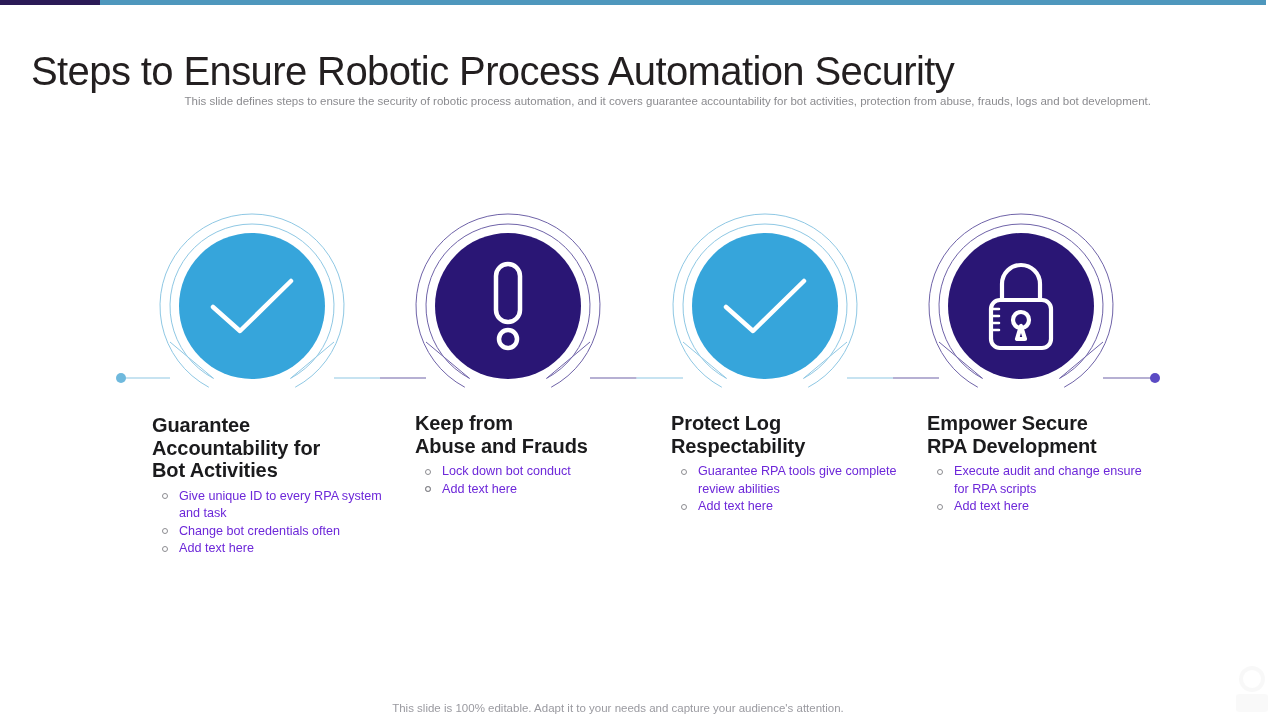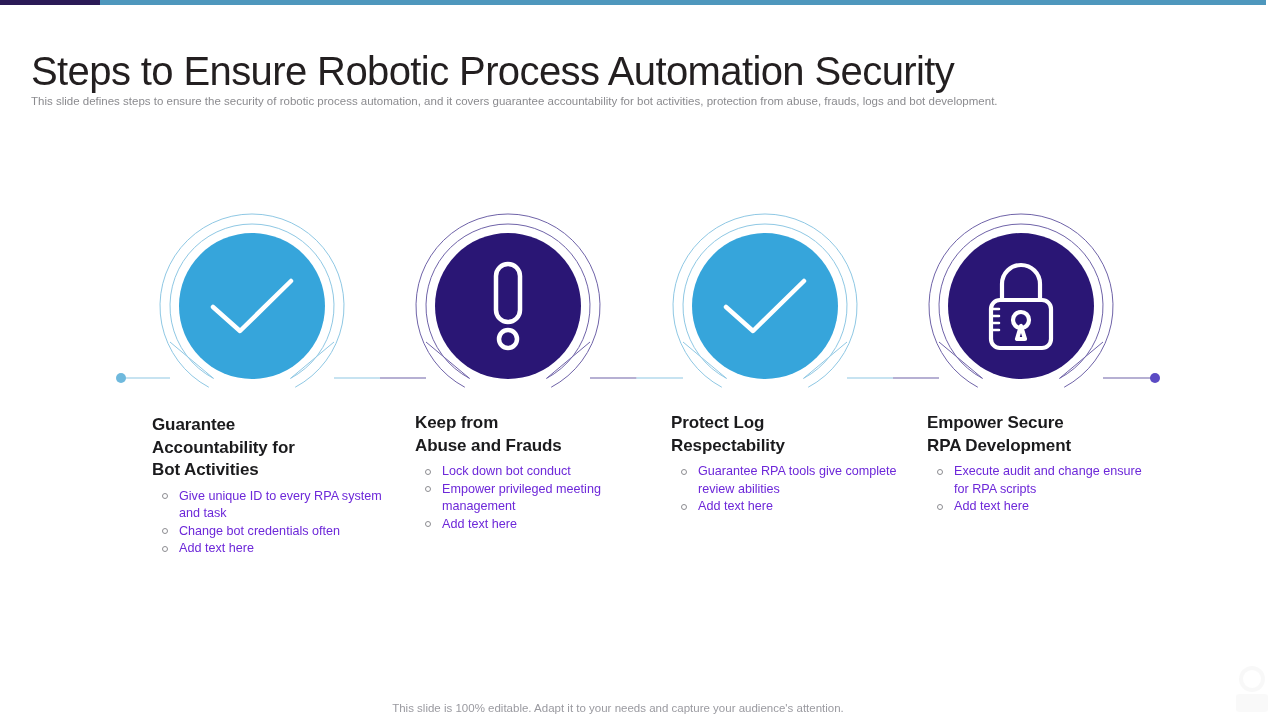--- a/index.html
+++ b/index.html
@@ -48,20 +48,21 @@
   }
   .page-subtitle {
     position: absolute;
     left: 31px;
     top: 82px;
     width: 1120px;
     font-size: 11.5px;
     line-height: 15px;
     color: #8b8b8f;
     font-weight: 400;
+    text-align: right;
   }
 
   
   .connector {
     position: absolute;
     left: 0;
     top: 360px;
     width: 1280px;
     height: 36px;
     pointer-events: none;
@@ -102,21 +103,21 @@
     position: absolute;
     left: 0;
     top: 408px;
     width: 1280px;
   }
   .col {
     position: absolute;
     width: 230px;
   }
   .col-heading {
-    font-size: 17px;
+    font-size: 20px;
     font-weight: 700;
     color: #1b1b1d;
     line-height: 22.5px;
     letter-spacing: -0.1px;
     margin: 0 0 6px 0;
     white-space: pre-line;
   }
   .bullets {
     list-style: none;
     margin: 0;
@@ -257,21 +258,21 @@
         <li><span class="bullet-marker"></span><span>Give unique ID to every RPA system and task</span></li>
         <li><span class="bullet-marker"></span><span>Change bot credentials often</span></li>
         <li><span class="bullet-marker"></span><span>Add text here</span></li>
       </ul>
   </div>
   <div class="col" style="left:415px; top:4px">
     <div class="col-heading">Keep from
 Abuse and Frauds</div>
     <ul class="bullets">
         <li><span class="bullet-marker"></span><span>Lock down bot conduct</span></li>
-        <li><span class="bullet-marker"></span><span>Empower privileged meeting management</span></li>
+        <li><span class="bullet-marker"></span></li>
         <li><span class="bullet-marker"></span><span>Add text here</span></li>
       </ul>
   </div>
   <div class="col" style="left:671px; top:4px">
     <div class="col-heading">Protect Log
 Respectability</div>
     <ul class="bullets">
         <li><span class="bullet-marker"></span><span>Guarantee RPA tools give complete review abilities</span></li>
         <li><span class="bullet-marker"></span><span>Add text here</span></li>
       </ul>

